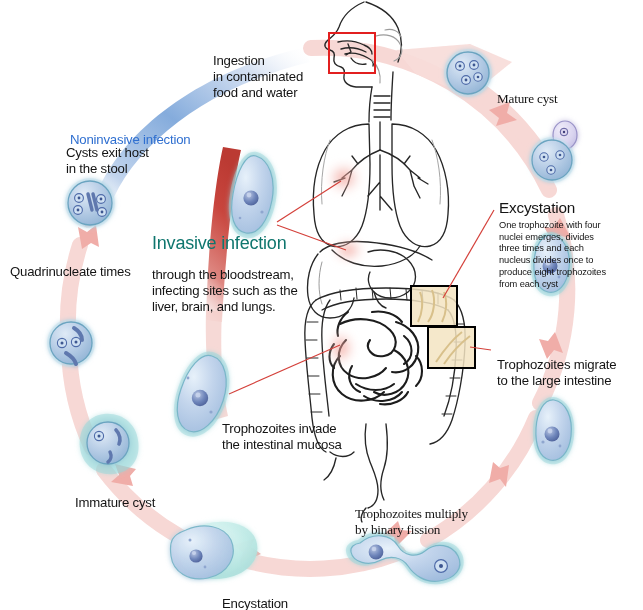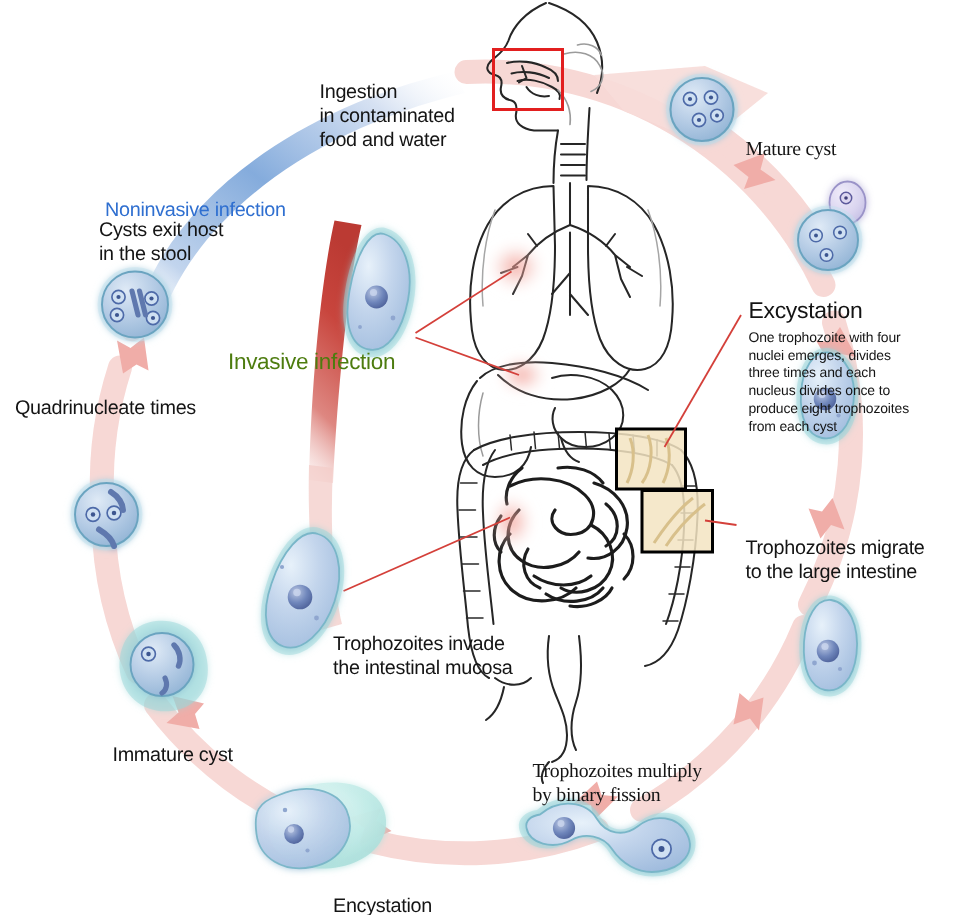--- a/index.html
+++ b/index.html
@@ -28,21 +28,21 @@
     font-family: "Liberation Sans", sans-serif;
     color: #141414;
     line-height: 1.22;
     white-space: pre-line;
     letter-spacing: -0.2px;
   }
   .lbl-md { font-size: 13.2px; margin-top: 18px; }
   .lbl-xs { font-size: 9.3px; line-height: 1.26; letter-spacing: -0.1px; }
   .hd { font-size: 15.3px; }
   .blue-hd { color: #2f6fd0; font-size: 13.2px; }
-  .red-hd  { color: #4d7c0f; font-size: 15px; }
+  .red-hd  { color: #0f766e; font-size: 18px; }
 </style>
 </head>
 <body>
 
 <div id="stage">
 
   <svg class="layer" width="643" height="610" viewBox="0 0 643 610" xmlns="http://www.w3.org/2000/svg">
     <defs>
 
       <linearGradient id="gPinkH" x1="0" y1="0" x2="1" y2="0">
@@ -445,20 +445,23 @@
 
     <div class="lbl lbl-xs" style="left:499px; top:220px; width:140px;">One trophozoite with four
 nuclei emerges, divides
 three times and each
 nucleus divides once to
 produce eight trophozoites
 from each cyst</div>
 
     <div class="lbl red-hd" style="left:152px; top:233px;">Invasive infection</div>
 
+    <div class="lbl lbl-md" style="left:152px; top:249px;">through the bloodstream,
+infecting sites such as the
+liver, brain, and lungs.</div>
 
     <div class="lbl lbl-md" style="left:10px; top:246px;">Quadrinucleate times</div>
 
     <div class="lbl lbl-md" style="left:222px; top:403px;">Trophozoites invade
 the intestinal mucosa</div>
 
     <div class="lbl lbl-md" style="left:497px; top:339px;">Trophozoites  migrate
 to the large intestine</div>
 
     <div class="lbl lbl-md" style="left:75px; top:477px;">Immature cyst</div>

